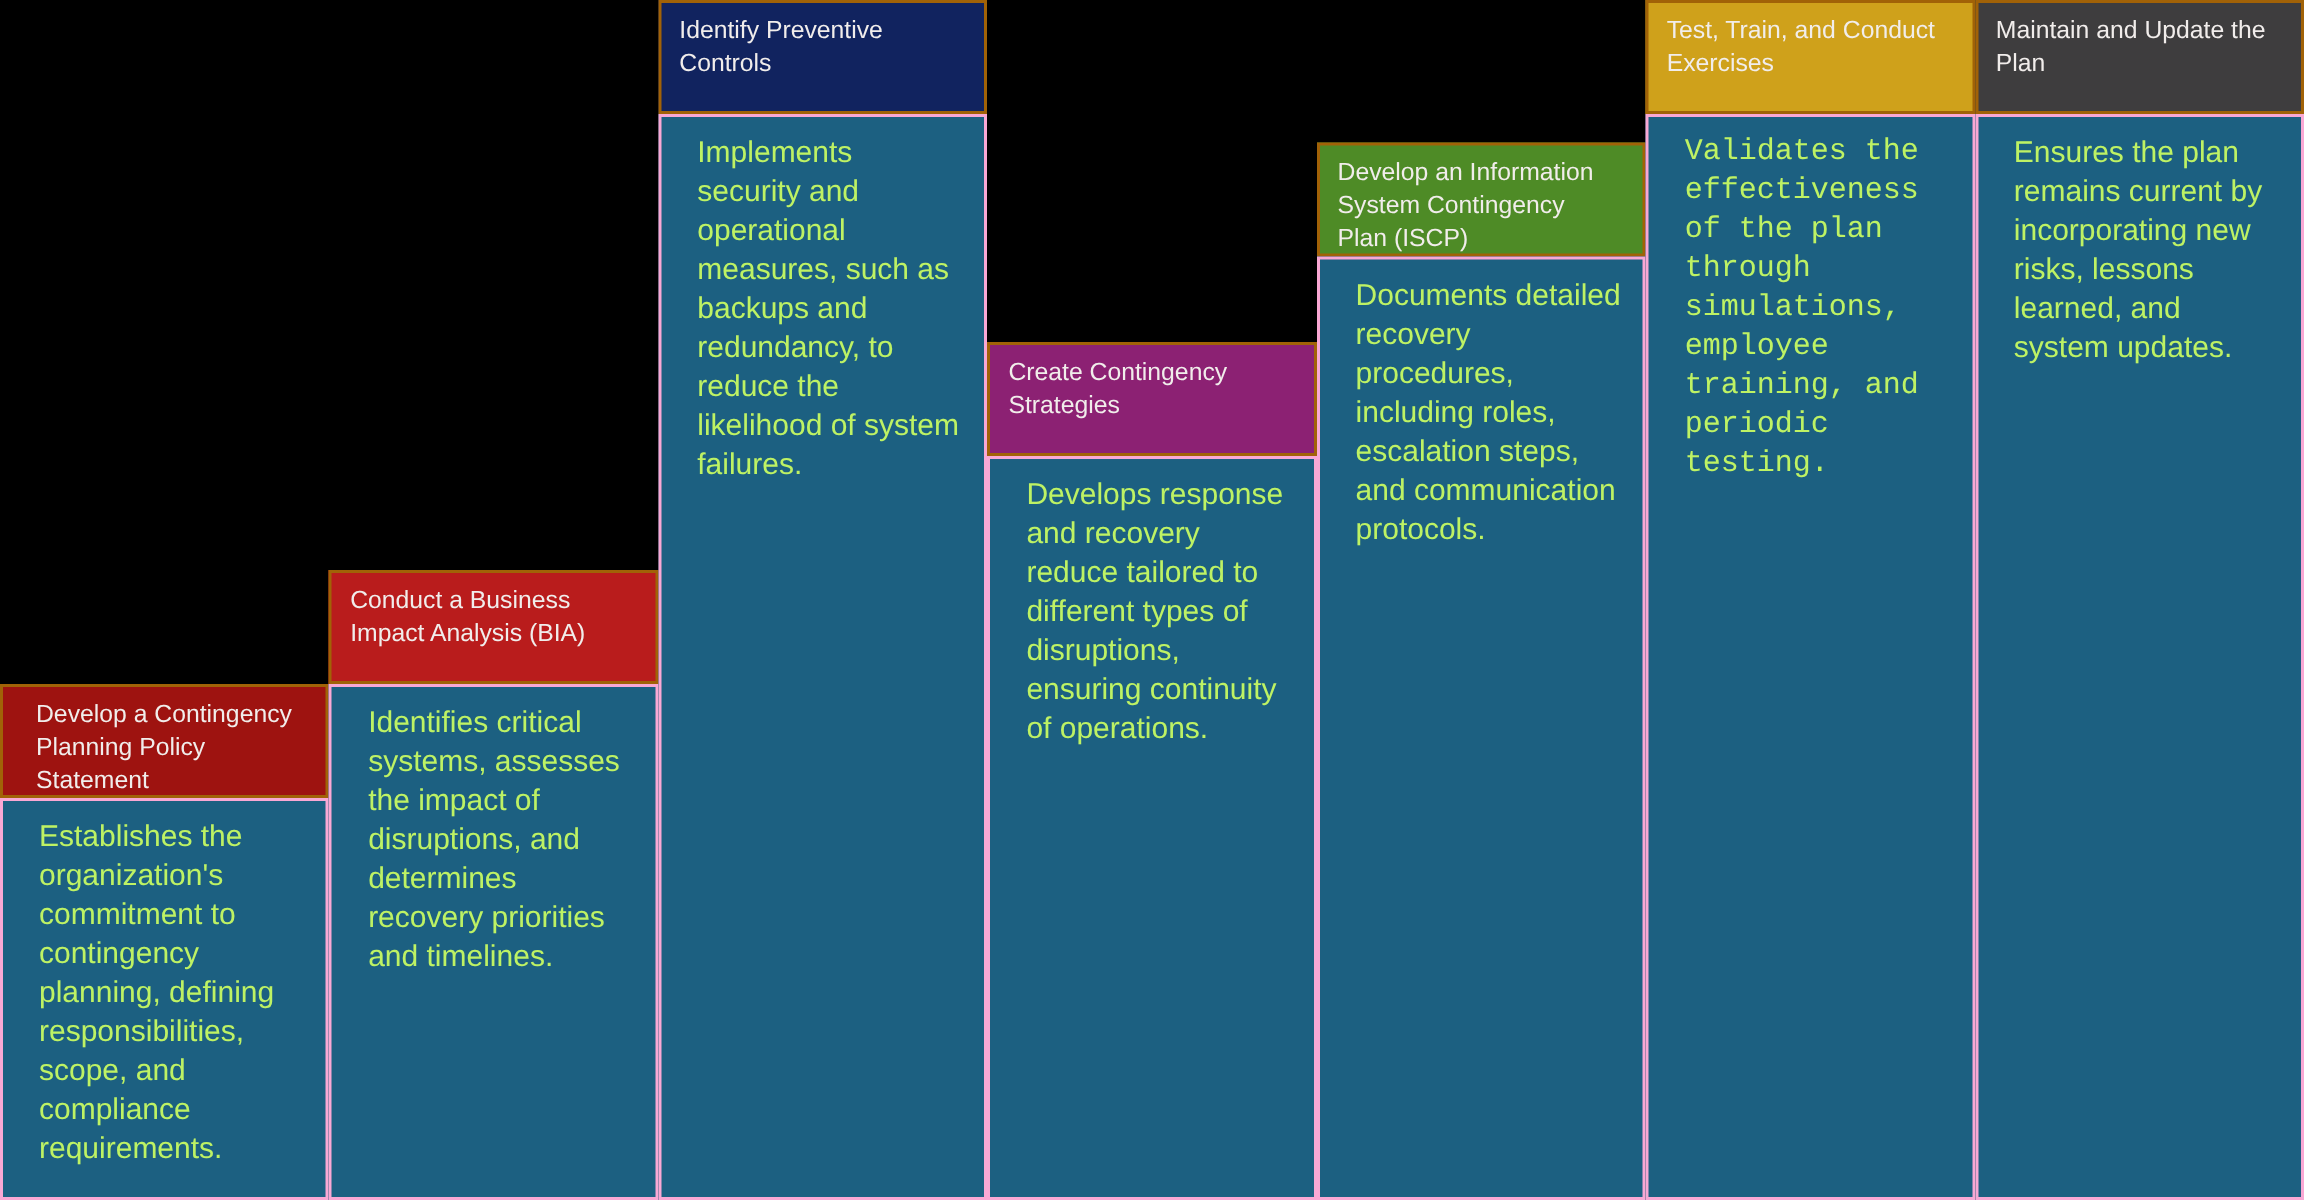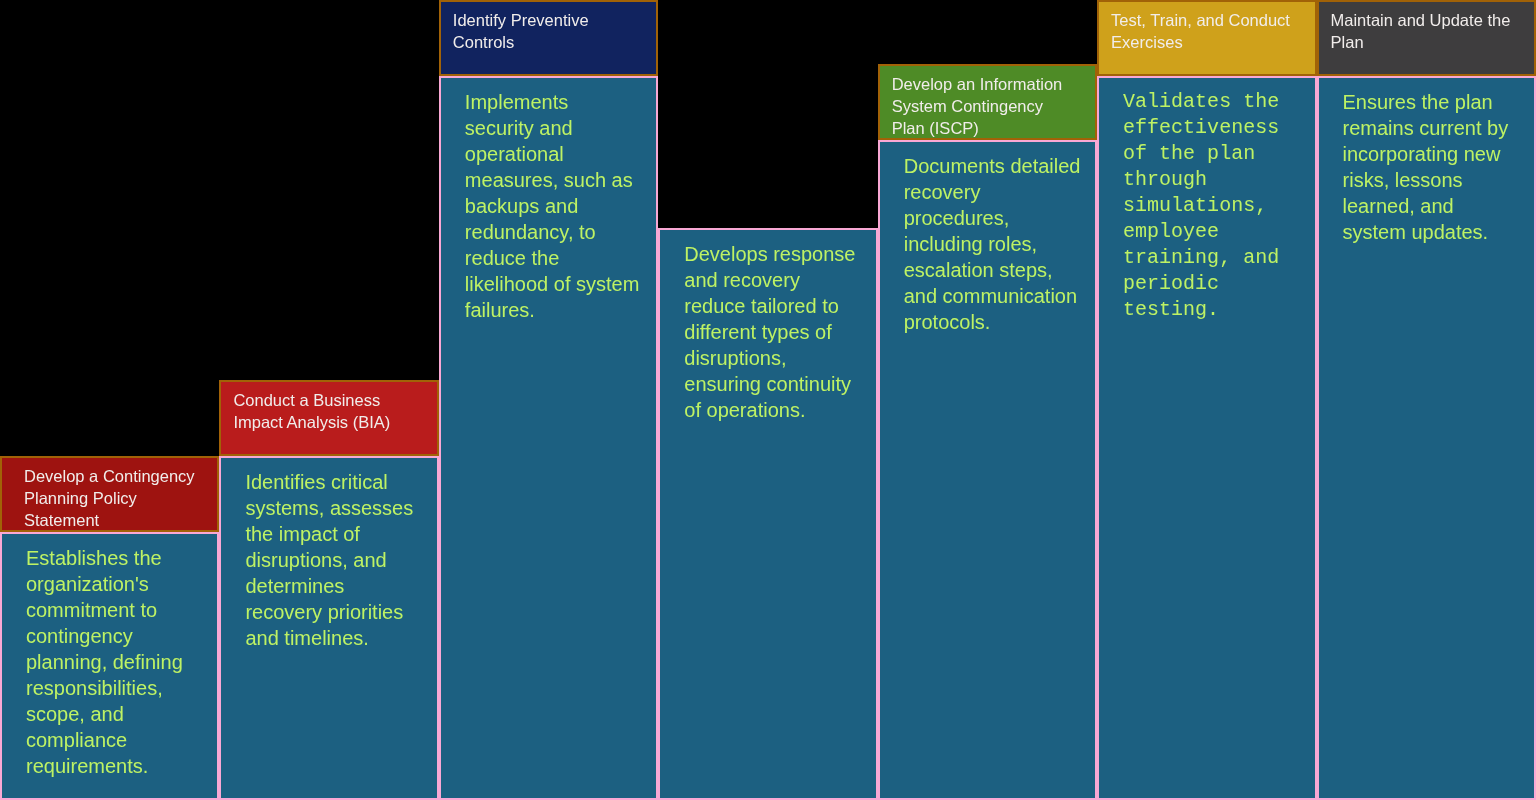--- a/index.html
+++ b/index.html
@@ -20,21 +20,21 @@
     flex: 1 1 0;
     display: flex;
     flex-direction: column;
     min-width: 0;
   }
   
   .step:nth-child(1) { margin-top: 456px; }
   .step:nth-child(2) { margin-top: 380px; }
   .step:nth-child(3) { }
   .step:nth-child(4) { margin-top: 228px; }
-  .step:nth-child(5) { margin-top: 64px; }
+  .step:nth-child(5) { margin-top: 95px; }
   .step:nth-child(6) { }
   .step:nth-child(7) { margin-top: 0px; }
 
   .step-header {
     height: 76px;
     box-sizing: border-box;
     border: 2px solid #a16207;
     padding: 8px 16px 6px 12px;
     color: #F1EDEB;
     font-size: 16.5px;
@@ -79,20 +79,23 @@
   <div class="step">
     <div class="step-header" style="background: rgb(17, 35, 95);">
       <span>Identify Preventive Controls</span>
     </div>
     <div class="step-body" style="background: rgb(28, 96, 129);">
       <span>Implements security and operational measures, such as backups and redundancy, to reduce the likelihood of system failures.</span>
     </div>
   </div>
 
   <div class="step">
+    <div class="step-header" style="background: rgb(140, 33, 115);">
+      <span>Create Contingency Strategies</span>
+    </div>
     <div class="step-body" style="background: rgb(28, 96, 129);">
       <span>Develops response and recovery reduce tailored to different types of disruptions, ensuring continuity of operations.</span>
     </div>
   </div>
 
   <div class="step">
     <div class="step-header" style="background: rgb(78, 139, 38);">
       <span>Develop an Information System Contingency Plan (ISCP)</span>
     </div>
     <div class="step-body" style="background: rgb(28, 96, 129);">

